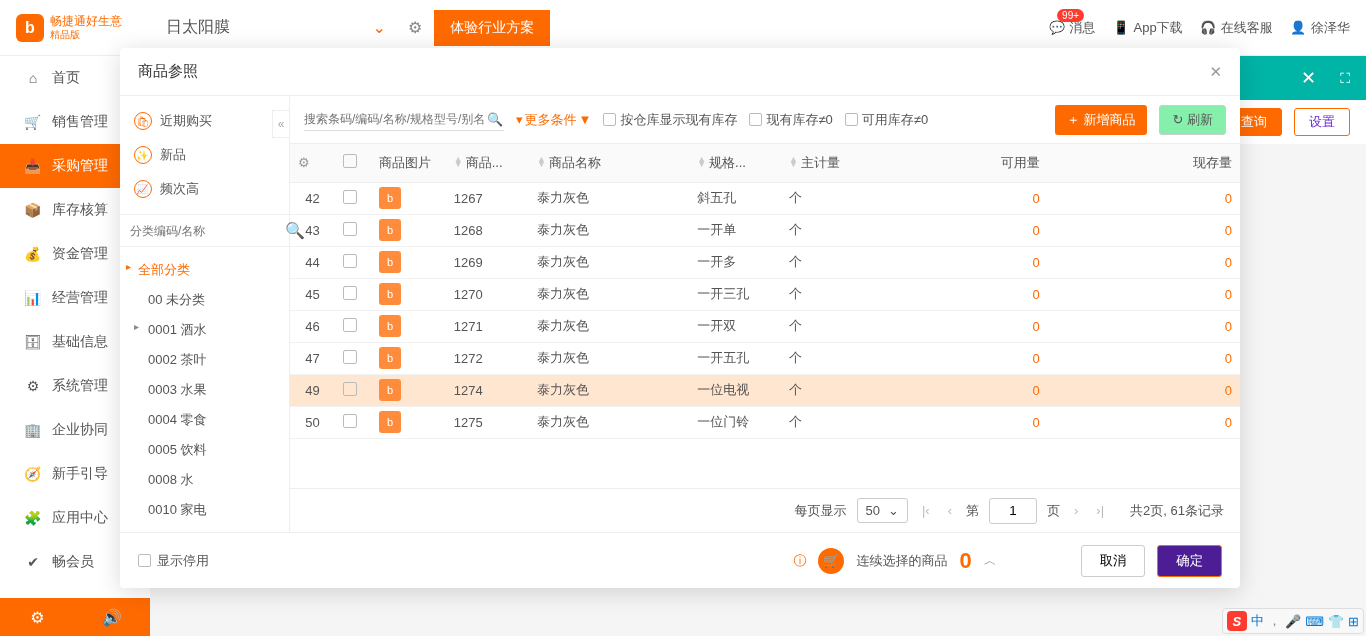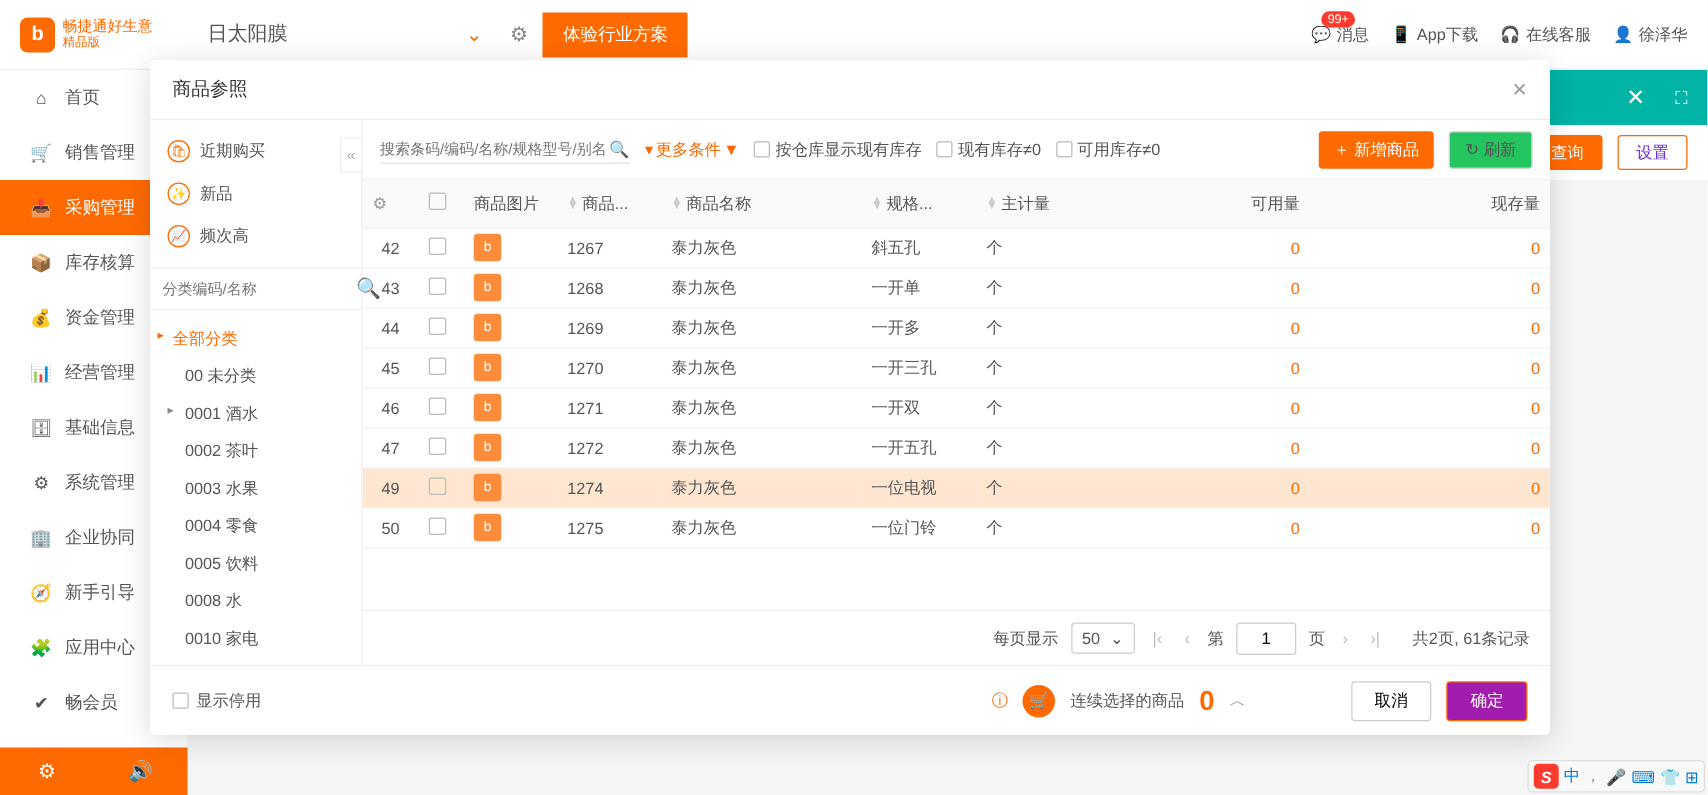--- a/index.html
+++ b/index.html
@@ -63,21 +63,21 @@
 .m-right { flex:1; display:flex; flex-direction:column; }
 .filterbar { height:48px; display:flex; align-items:center; padding:0 14px; gap:12px; border-bottom:1px solid #eee; font-size:13px; color:#555; }
 .srch { display:flex; align-items:center; border-bottom:1px solid #ddd; flex:0 0 200px; }
 .srch input { border:none; outline:none; font-size:12px; flex:1; padding:4px 0; }
 .srch .sico { color:#ff6a00; }
 .more { color:#ff6a00; display:flex; align-items:center; gap:2px; }
 .chk { display:flex; align-items:center; gap:4px; }
 .chk .box { width:13px; height:13px; border:1px solid #bbb; border-radius:2px; }
 .fspacer { flex:1; }
 .btn-add { background:#ff6a00; color:#fff; border:none; height:30px; padding:0 12px; border-radius:3px; font-size:13px; }
-.btn-ref { background:#22c55e; border:1px solid #ccc; height:30px; padding:0 12px; border-radius:3px; font-size:13px; color:#555; }
+.btn-ref { background:#86efac; border:1px solid #ccc; height:30px; padding:0 12px; border-radius:3px; font-size:13px; color:#555; }
 
 .tblwrap { flex:1; overflow:auto; }
 table { width:100%; border-collapse:collapse; font-size:13px; color:#555; }
 th { background:#fafafa; font-weight:normal; height:38px; border-bottom:1px solid #eee; text-align:left; padding:0 8px; position:sticky; top:0; }
 th .sort { color:#ccc; font-size:9px; display:inline-block; margin-right:3px; line-height:.5; }
 td { height:32px; border-bottom:1px solid #f2f2f2; padding:0 8px; }
 tr.hl td { background:#ffe6d1; }
 .ck { width:14px; height:14px; border:1px solid #bbb; border-radius:2px; display:inline-block; }
 .pimg { width:22px; height:22px; background:#ff8c3a; border-radius:3px; display:inline-flex; align-items:center; justify-content:center; color:#fff; font-size:11px; }
 .num-r { text-align:right; color:#ff6a00; }
@@ -88,21 +88,21 @@
 .pgbtn { color:#bbb; padding:0 4px; }
 .pginput { width:48px; border:1px solid #ccc; border-radius:3px; height:26px; text-align:center; }
 
 .m-foot { height:56px; border-top:1px solid #eee; display:flex; align-items:center; padding:0 18px; gap:12px; font-size:13px; color:#555; }
 .m-foot .left { display:flex; align-items:center; gap:6px; }
 .m-foot .warn { color:#ff6a00; }
 .m-foot .cartico { width:26px; height:26px; background:#ff6a00; border-radius:50%; color:#fff; display:flex; align-items:center; justify-content:center; }
 .m-foot .count { color:#ff6a00; font-size:22px; font-weight:bold; }
 .m-foot .fsp { flex:1; }
 .m-foot .btn { height:32px; padding:0 18px; border-radius:3px; border:1px solid #ccc; background:#fff; }
-.m-foot .btn.primary { background:#a21caf; color:#fff; border-color:#ff6a00; }
+.m-foot .btn.primary { background:#4c1d95; color:#fff; border-color:#ff6a00; }
 
 
 .ime { position:absolute; right:2px; bottom:2px; display:flex; gap:4px; align-items:center; background:#f8f8f8; padding:2px 4px; border:1px solid #ddd; border-radius:4px; }
 .ime span { font-size:13px; }
 .ime .s { width:20px;height:20px;background:#ff3b30;color:#fff;border-radius:4px;display:flex;align-items:center;justify-content:center;font-weight:bold;font-style:italic; }
 </style>
 </head>
 <body>
 
 <div class="topbar">

